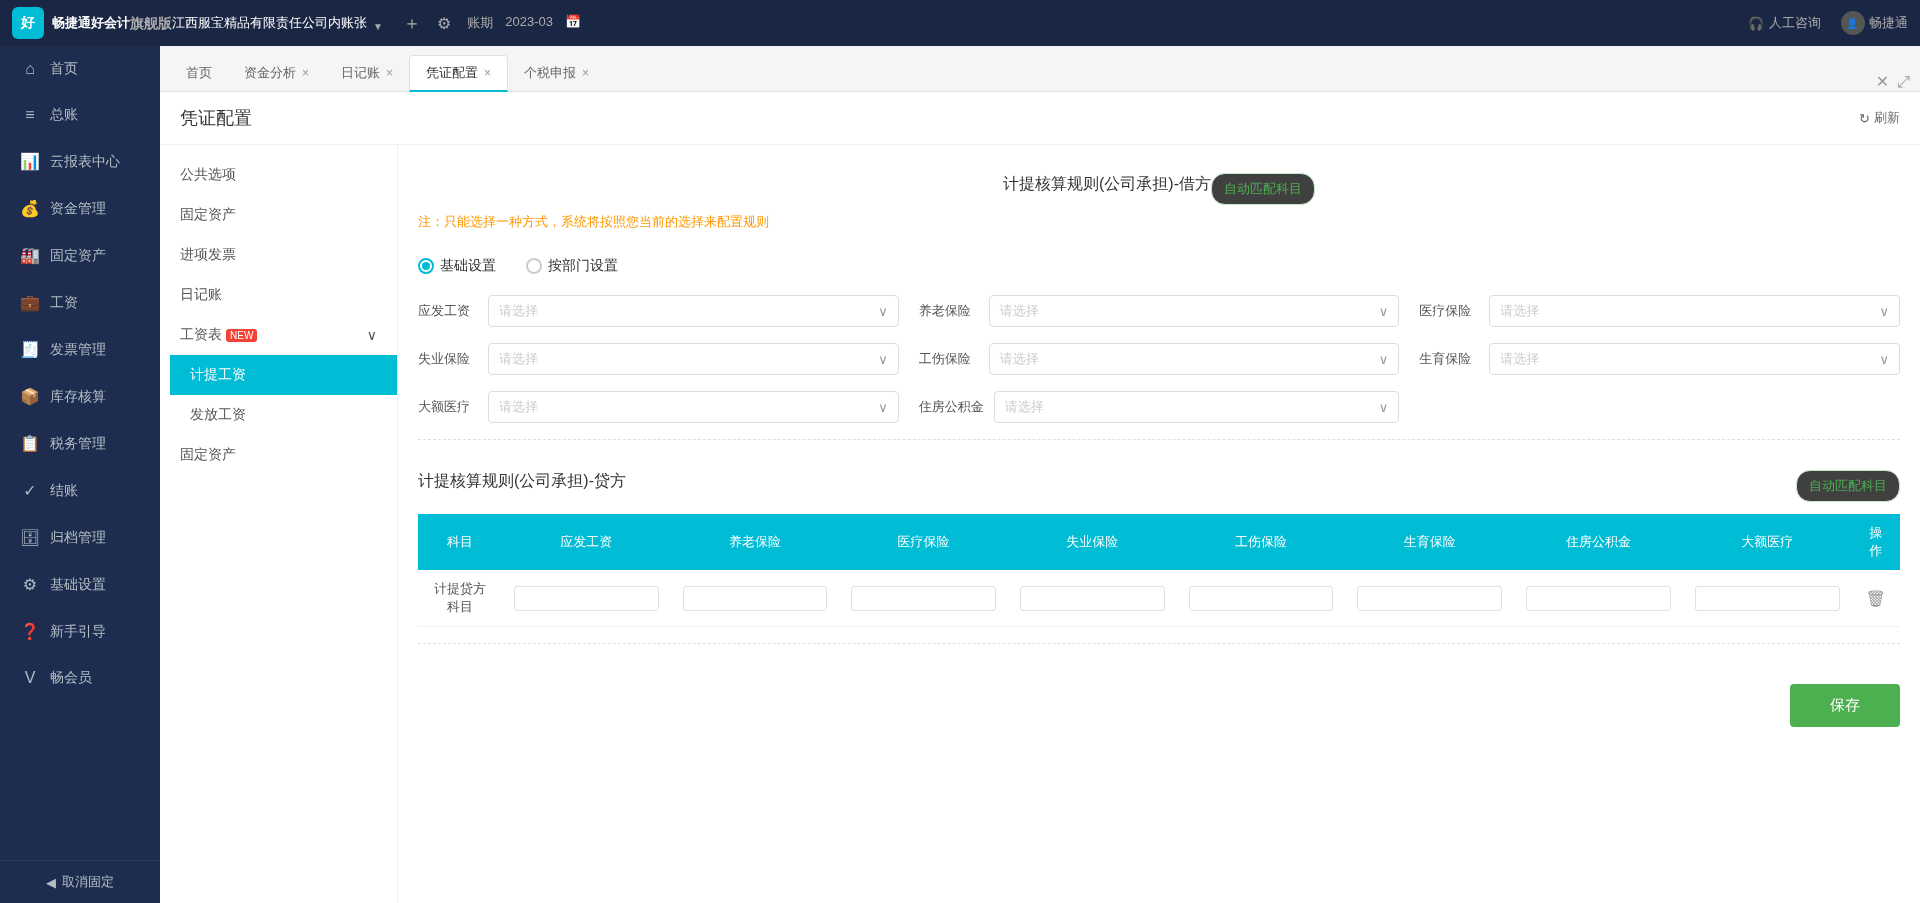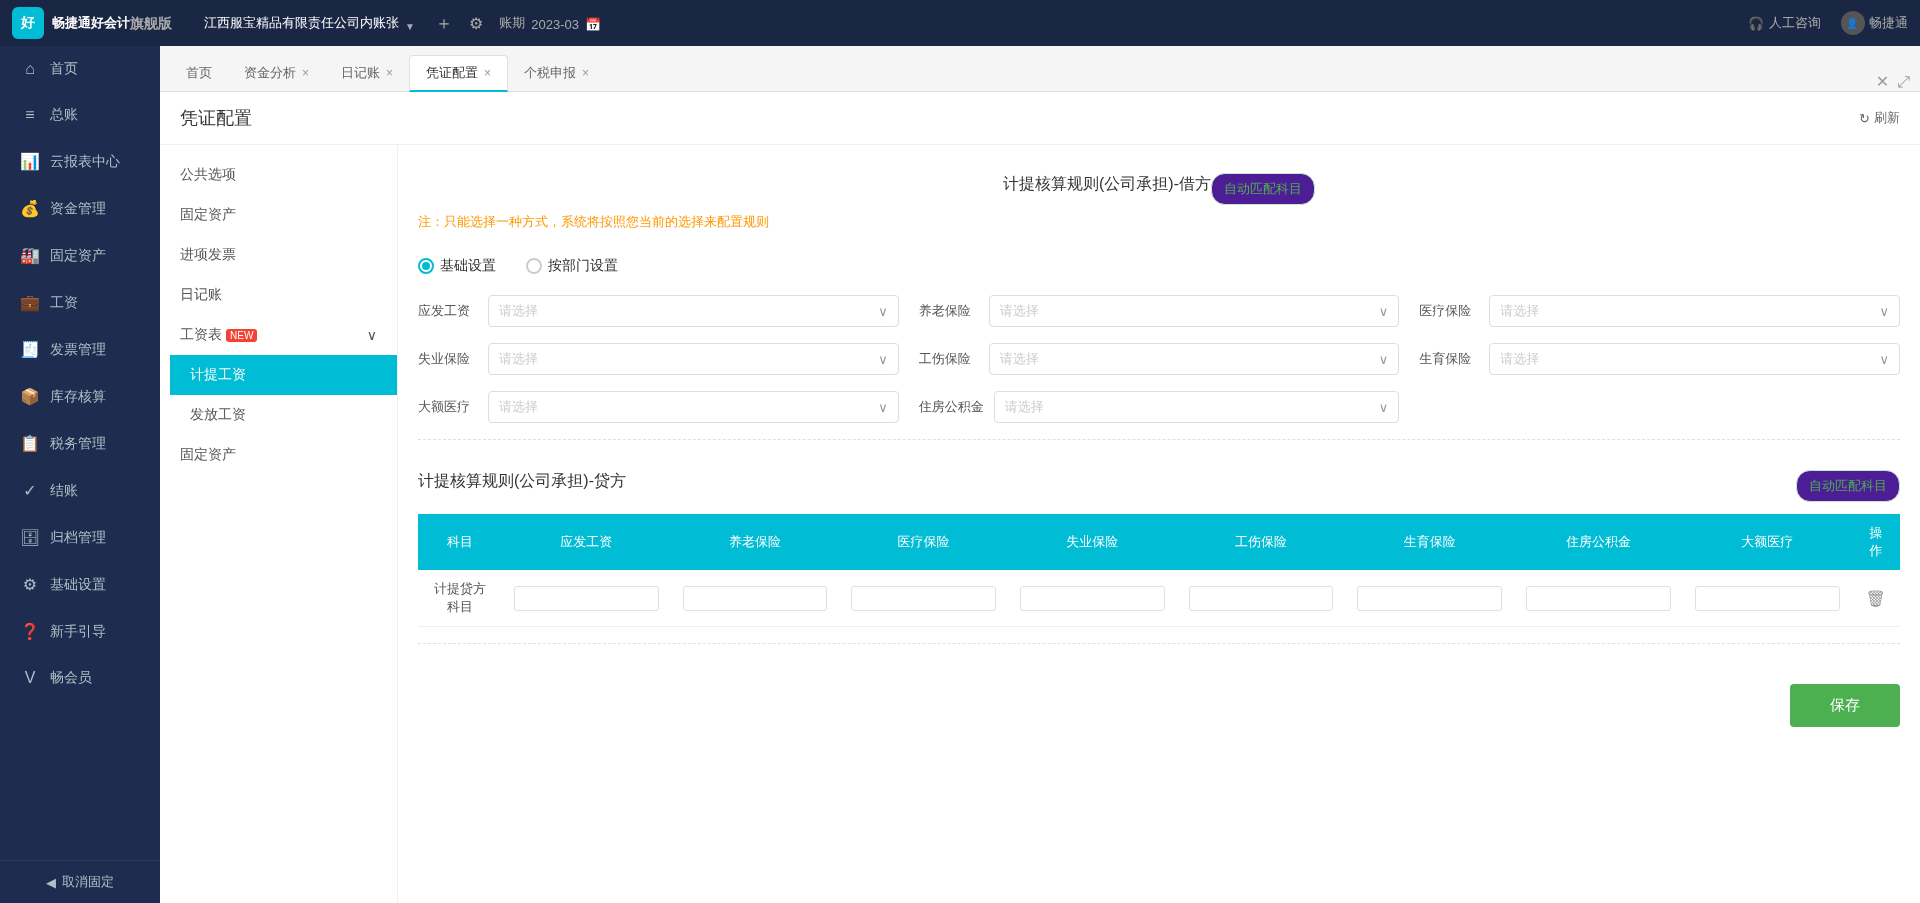--- a/index.html
+++ b/index.html
@@ -38,27 +38,26 @@
     .logo-text { display: flex; flex-direction: row; line-height: 1.2; }
     .logo-text span:first-child { font-size: 13px; }
     .logo-text span:last-child { font-size: 14px; color: #aaa; }
     .top-bar-company {
       display: flex;
       align-items: flex-end;
       gap: 6px;
       color: white;
       font-size: 13px;
       cursor: pointer;
-      margin-left: 32px;
     }
     .top-bar-company .arrow { color: #aaa; font-size: 10px; }
     .top-bar-center { flex: 1; display: flex; align-items: center; gap: 16px; padding-left: 20px; }
     .top-bar-add { color: #aaa; font-size: 18px; cursor: pointer; }
     .top-bar-settings { color: #aaa; font-size: 16px; cursor: pointer; }
-    .top-bar-period { color: #aaa; font-size: 13px; display: flex; align-items: flex-end; gap: 6px; }
+    .top-bar-period { color: #aaa; font-size: 13px; display: flex; align-items: flex-start; gap: 12px; }
     .top-bar-right { display: flex; align-items: center; gap: 20px; }
     .top-bar-service { color: #aaa; font-size: 13px; display: flex; align-items: center; gap: 4px; cursor: pointer; }
     .top-bar-user { color: #aaa; font-size: 13px; display: flex; align-items: center; gap: 4px; cursor: pointer; }
     .avatar-circle { width: 24px; height: 24px; border-radius: 50%; background: #555; display: flex; align-items: center; justify-content: center; color: white; font-size: 10px; }
 
     
     .main-layout { display: flex; flex: 1; overflow: hidden; }
 
     
     .sidebar {
@@ -217,21 +216,21 @@
       cursor: pointer;
       background: white;
       min-width: 160px;
     }
     .form-select .arrow { color: #999; }
 
     
     .auto-match-btn {
       border: 1px solid #c8e6c9;
       color: #4caf50;
-      background: #4c1d95;
+      background: #404040;
       padding: 6px 12px;
       font-size: 13px;
       border-radius: 14px;
       cursor: pointer;
       position: absolute;
       right: 20px;
     }
 
     
     .dashed-divider { border: none; border-top: 1px dashed #e0e0e0; margin: 16px 0; }

